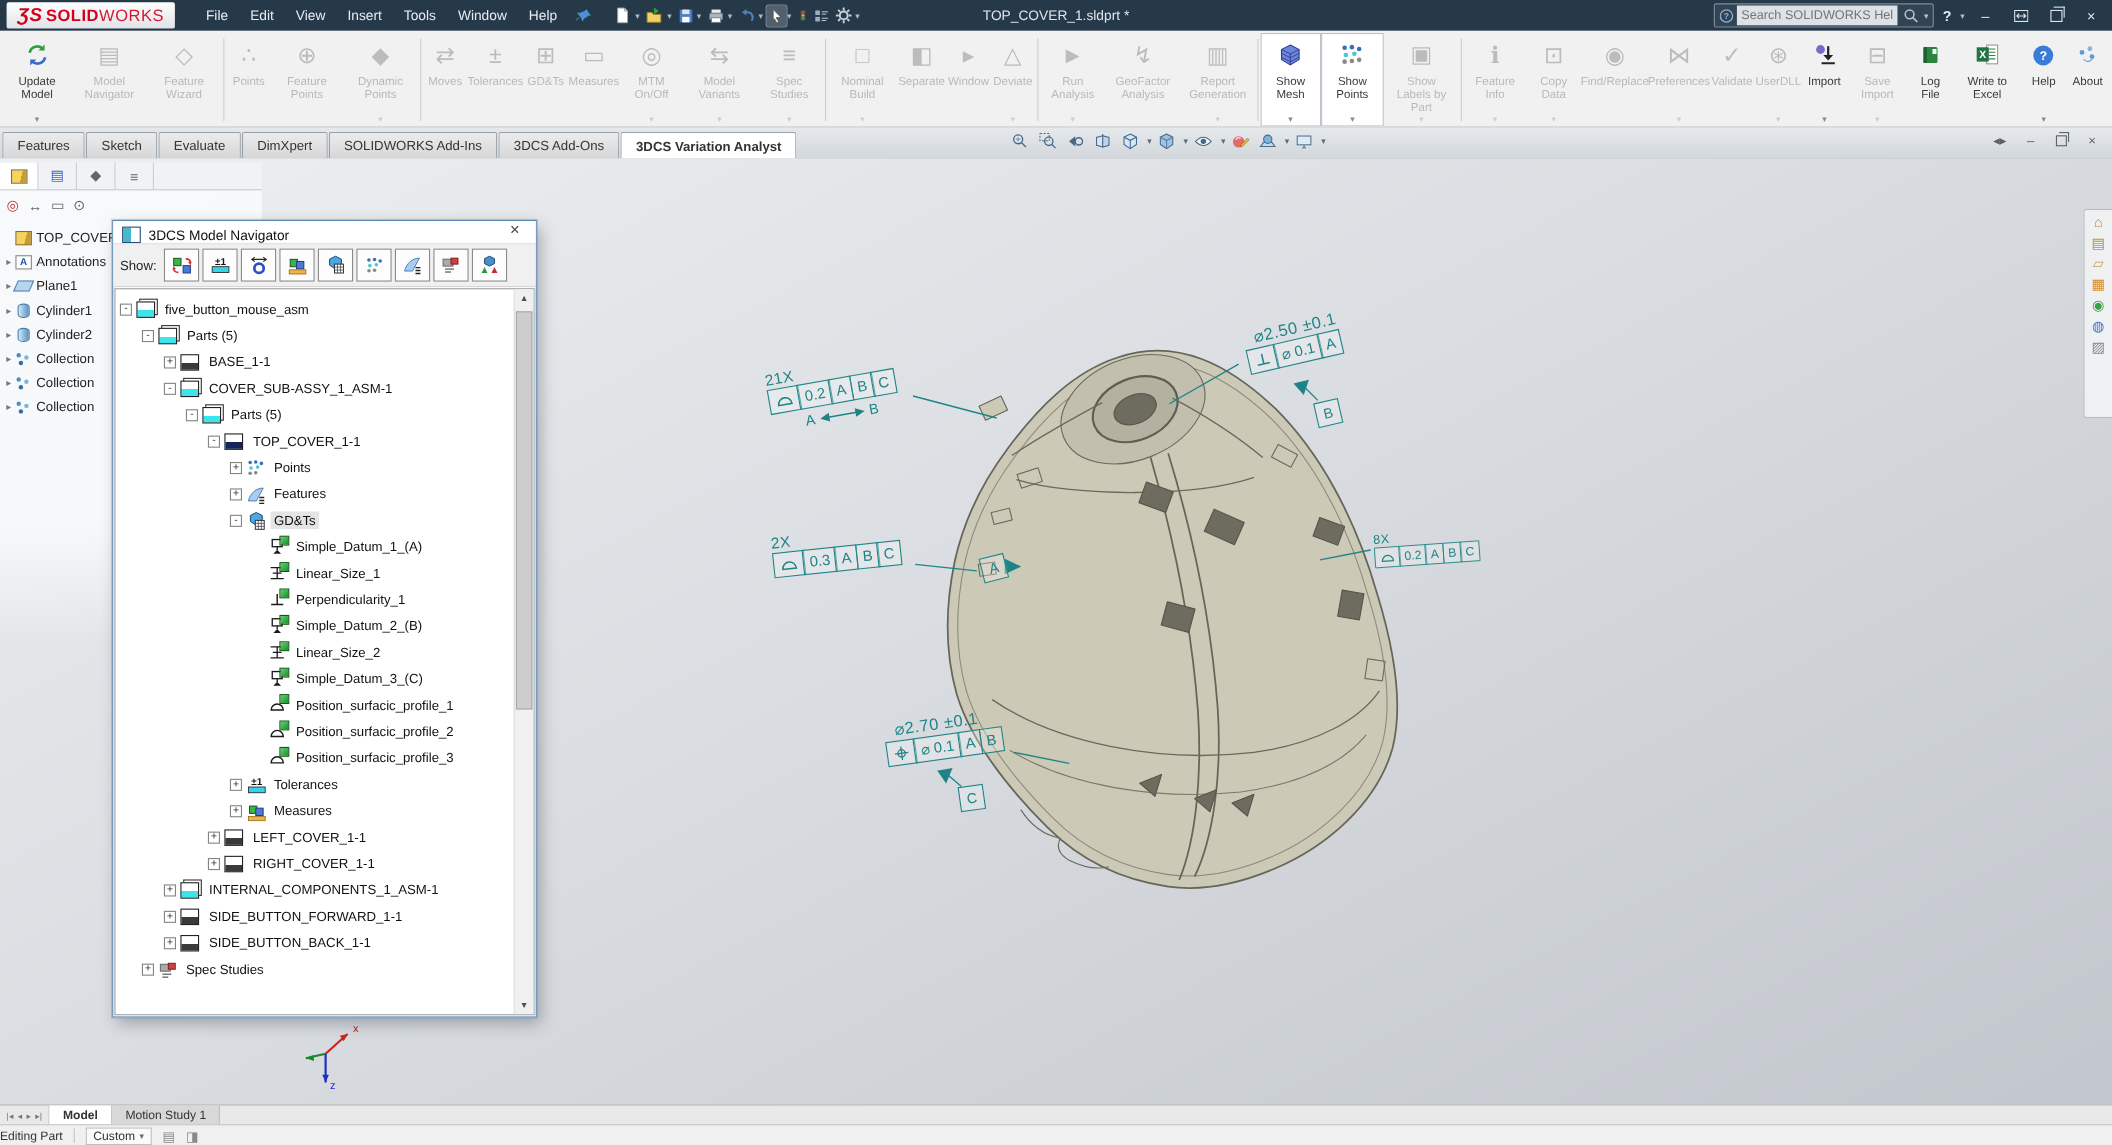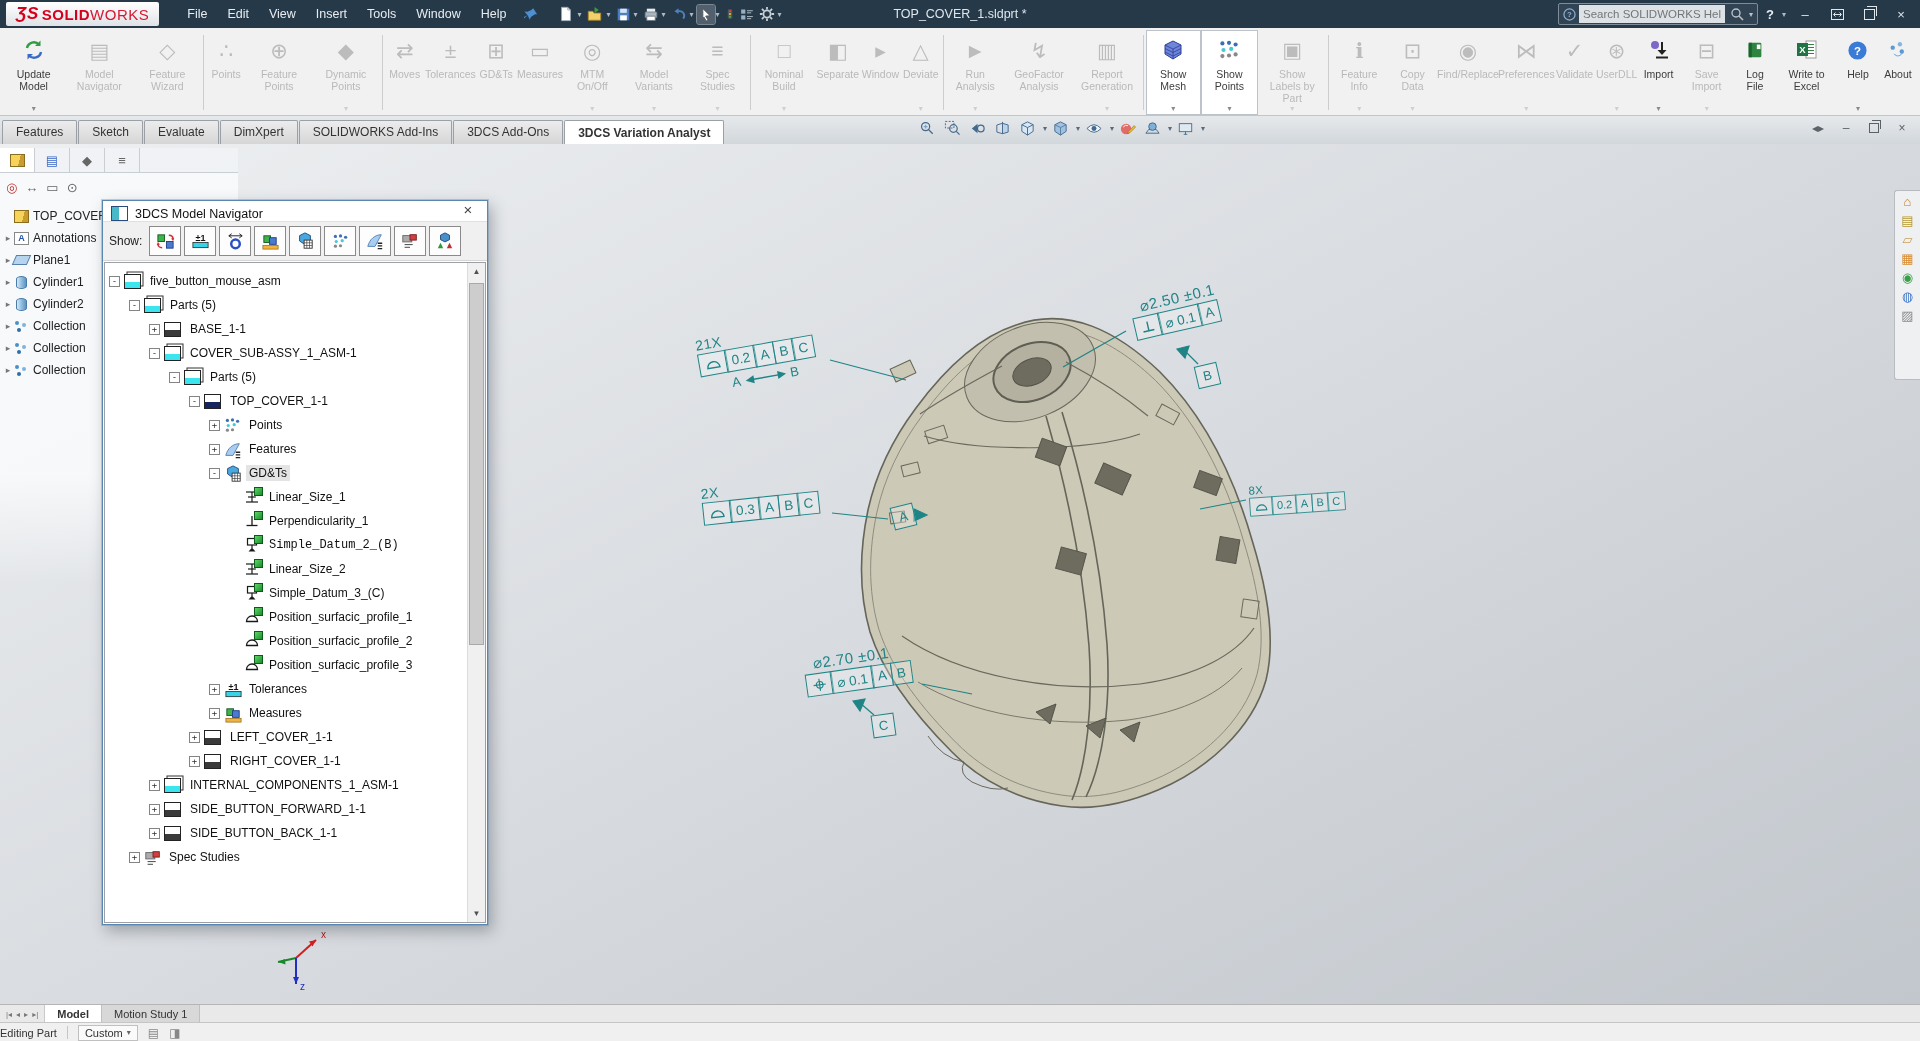--- a/index.html
+++ b/index.html
@@ -1045,20 +1045,31 @@
                 <rect x="9" y="9" width="9" height="9" fill="#fff" stroke="#333"></rect>
                 <path d="M9 12h9M9 15h9M12 9v9M15 9v9" stroke="#333" stroke-width=".7"></path>
               </svg>
             </span>
             <span class="nv-label">GD&amp;Ts</span>
           </div>
           <div class="nv-row" style="padding-left: 124px;">
             <span class="nv-exp none"></span>
             <span class="gico badge">
               <svg width="16" height="16" viewBox="0 0 16 16">
+                <rect x="3.5" y="1.5" width="9" height="6.5" fill="#fff" stroke="#1a1a1a" stroke-width="1.2"></rect>
+                <line x1="8" y1="8" x2="8" y2="11" stroke="#1a1a1a" stroke-width="1.2"></line>
+                <path d="M4.5 14.5h7L8 10.8z" fill="#1a1a1a"></path>
+              </svg>
+            </span>
+            <span class="nv-label">Simple_Datum_1_(A)</span>
+          </div>
+          <div class="nv-row" style="padding-left: 124px;">
+            <span class="nv-exp none"></span>
+            <span class="gico badge">
+              <svg width="16" height="16" viewBox="0 0 16 16">
                 <g stroke="#1a1a1a" stroke-width="1.2" fill="none">
                   <line x1="2" y1="3" x2="14" y2="3"></line>
                   <line x1="2" y1="13" x2="14" y2="13"></line>
                   <line x1="8" y1="3" x2="8" y2="13"></line>
                   <line x1="4" y1="8" x2="12" y2="8"></line>
                 </g>
               </svg>
             </span>
             <span class="nv-label">Linear_Size_1</span>
           </div>
@@ -1067,21 +1078,21 @@
             <span class="gico badge">
               <svg width="16" height="16" viewBox="0 0 16 16">
                 <g stroke="#1a1a1a" stroke-width="1.3" fill="none">
                   <line x1="8" y1="3" x2="8" y2="12.5"></line>
                   <line x1="2.5" y1="12.5" x2="13.5" y2="12.5"></line>
                 </g>
               </svg>
             </span>
             <span class="nv-label">Perpendicularity_1</span>
           </div>
-          <div class="nv-row" style="padding-left: 124px; font-family: Liberation Mono, monospace;">
+          <div class="nv-row" style="padding-left: 124px;">
             <span class="nv-exp none"></span>
             <span class="gico badge">
               <svg width="16" height="16" viewBox="0 0 16 16">
                 <rect x="3.5" y="1.5" width="9" height="6.5" fill="#fff" stroke="#1a1a1a" stroke-width="1.2"></rect>
                 <line x1="8" y1="8" x2="8" y2="11" stroke="#1a1a1a" stroke-width="1.2"></line>
                 <path d="M4.5 14.5h7L8 10.8z" fill="#1a1a1a"></path>
               </svg>
             </span>
             <span class="nv-label">Simple_Datum_2_(B)</span>
           </div>

